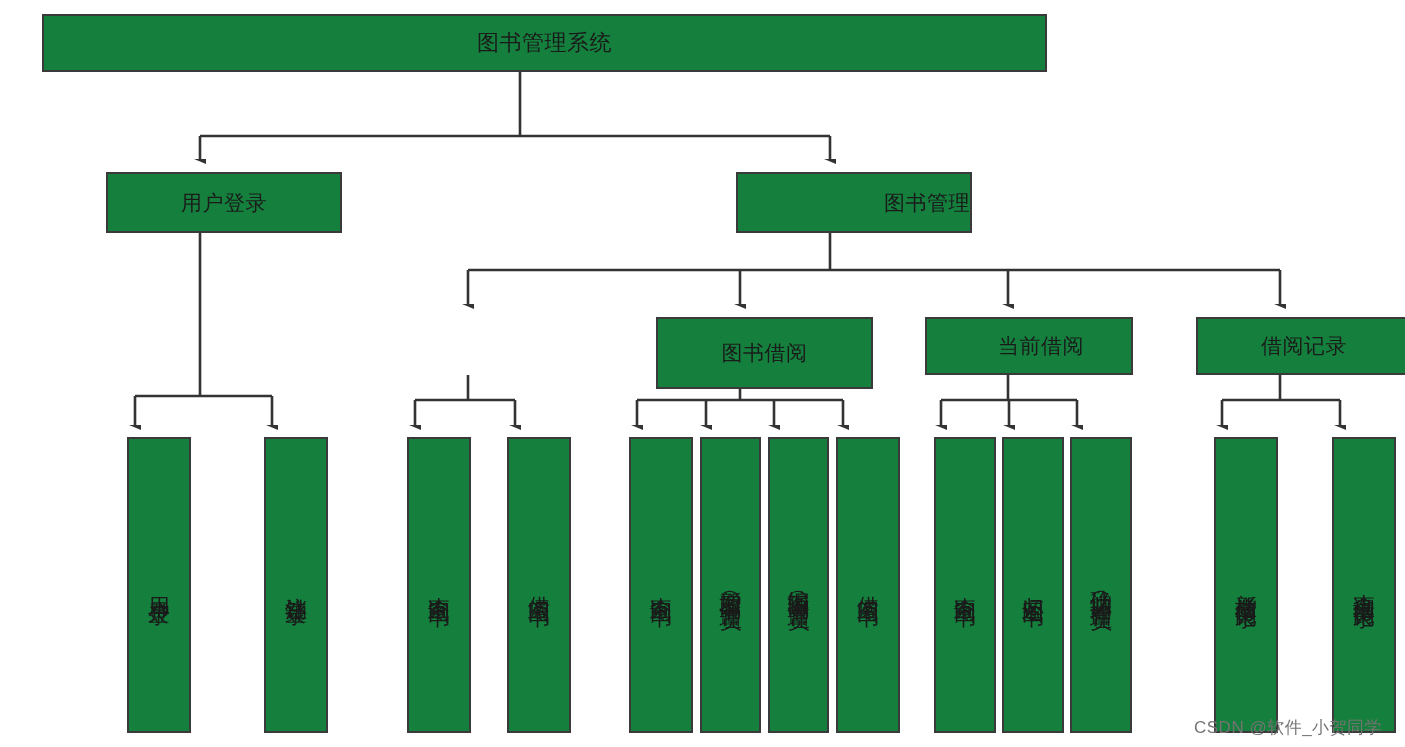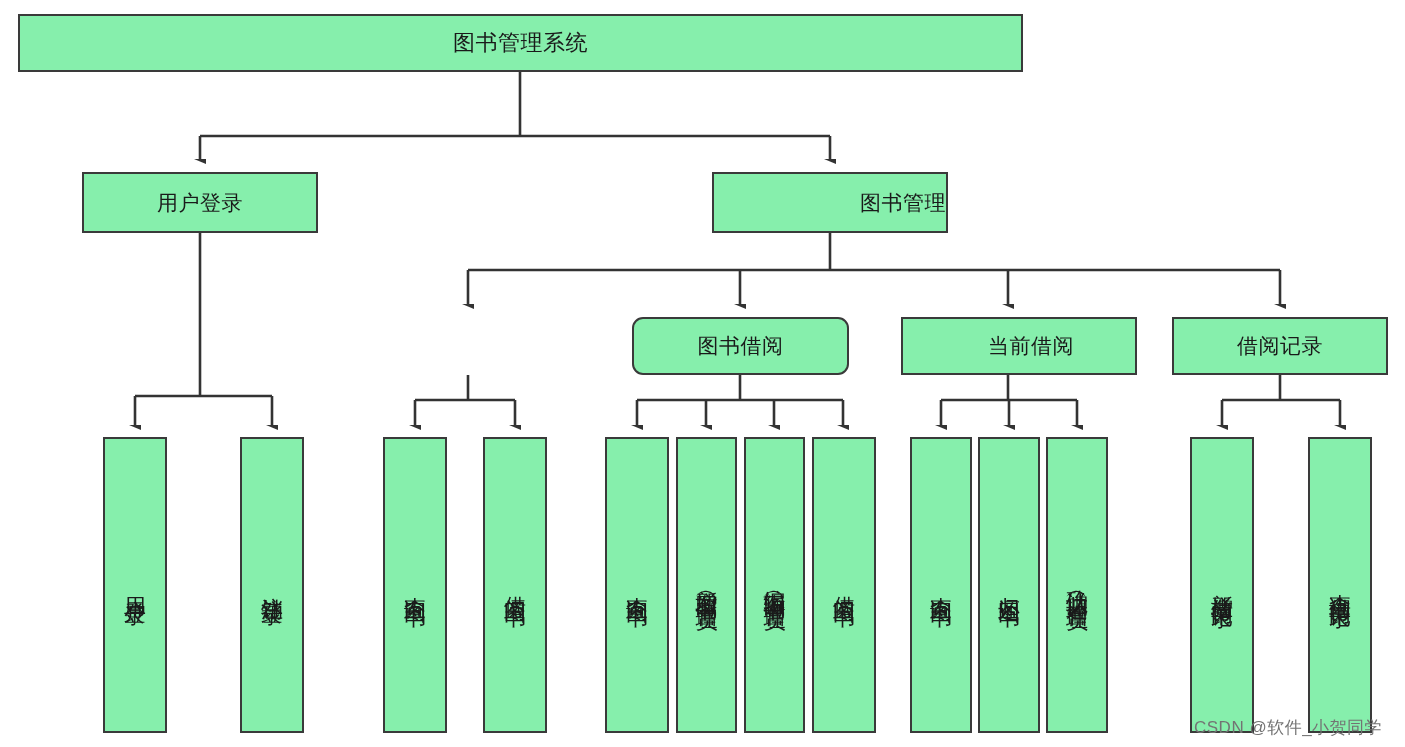--- a/index.html
+++ b/index.html
@@ -19,25 +19,26 @@
     position: absolute;
     left: 0;
     top: 0;
     width: 1405px;
     height: 747px;
     pointer-events: none;
   }
   .node {
     position: absolute;
     box-sizing: border-box;
-    background: #86efac;
+    background: #15803d;
     border: 2.5px solid #3a3a3a;
     display: flex;
     align-items: center;
     justify-content: center;
+    margin-left: 24px;
   }
   .node-label {
     color: #1a1a1a;
     line-height: 1.12;
     text-align: center;
     white-space: nowrap;
   }
   
   .node.horiz .node-label {
     font-size: 21px;
@@ -127,24 +128,24 @@
     <span class="node-label">图书管理系统</span>
   </div>
 
   <div class="node horiz" style="left:82px; top:172px; width:236px; height:61px;">
     <span class="node-label">用户登录</span>
   </div>
   <div class="node horiz" style="left:712px; top:172px; width:236px; height:61px;justify-content:flex-end;">
     <span class="node-label">图书管理</span>
   </div>
 
-  <div class="node horiz" style="left:632px; top:317px; width:217px; height:58px;border-radius:11px;">
+  <div class="node horiz" style="left:632px; top:317px; width:217px; height:72px;">
     <span class="node-label">图书借阅</span>
   </div>
-  <div class="node horiz" style="left:901px; top:317px; width:236px; height:58px;padding-left:24px;">
+  <div class="node horiz" style="left:901px; top:317px; width:208px; height:58px;padding-left:24px;">
     <span class="node-label">当前借阅</span>
   </div>
   <div class="node horiz" style="left:1172px; top:317px; width:216px; height:58px;">
     <span class="node-label">借阅记录</span>
   </div>
 
   <div class="node vert" style="left:103px; top:437px; width:64px; height:296px;">
     <span class="node-label">用户登录</span>
   </div>
   <div class="node vert" style="left:240px; top:437px; width:64px; height:296px;">

